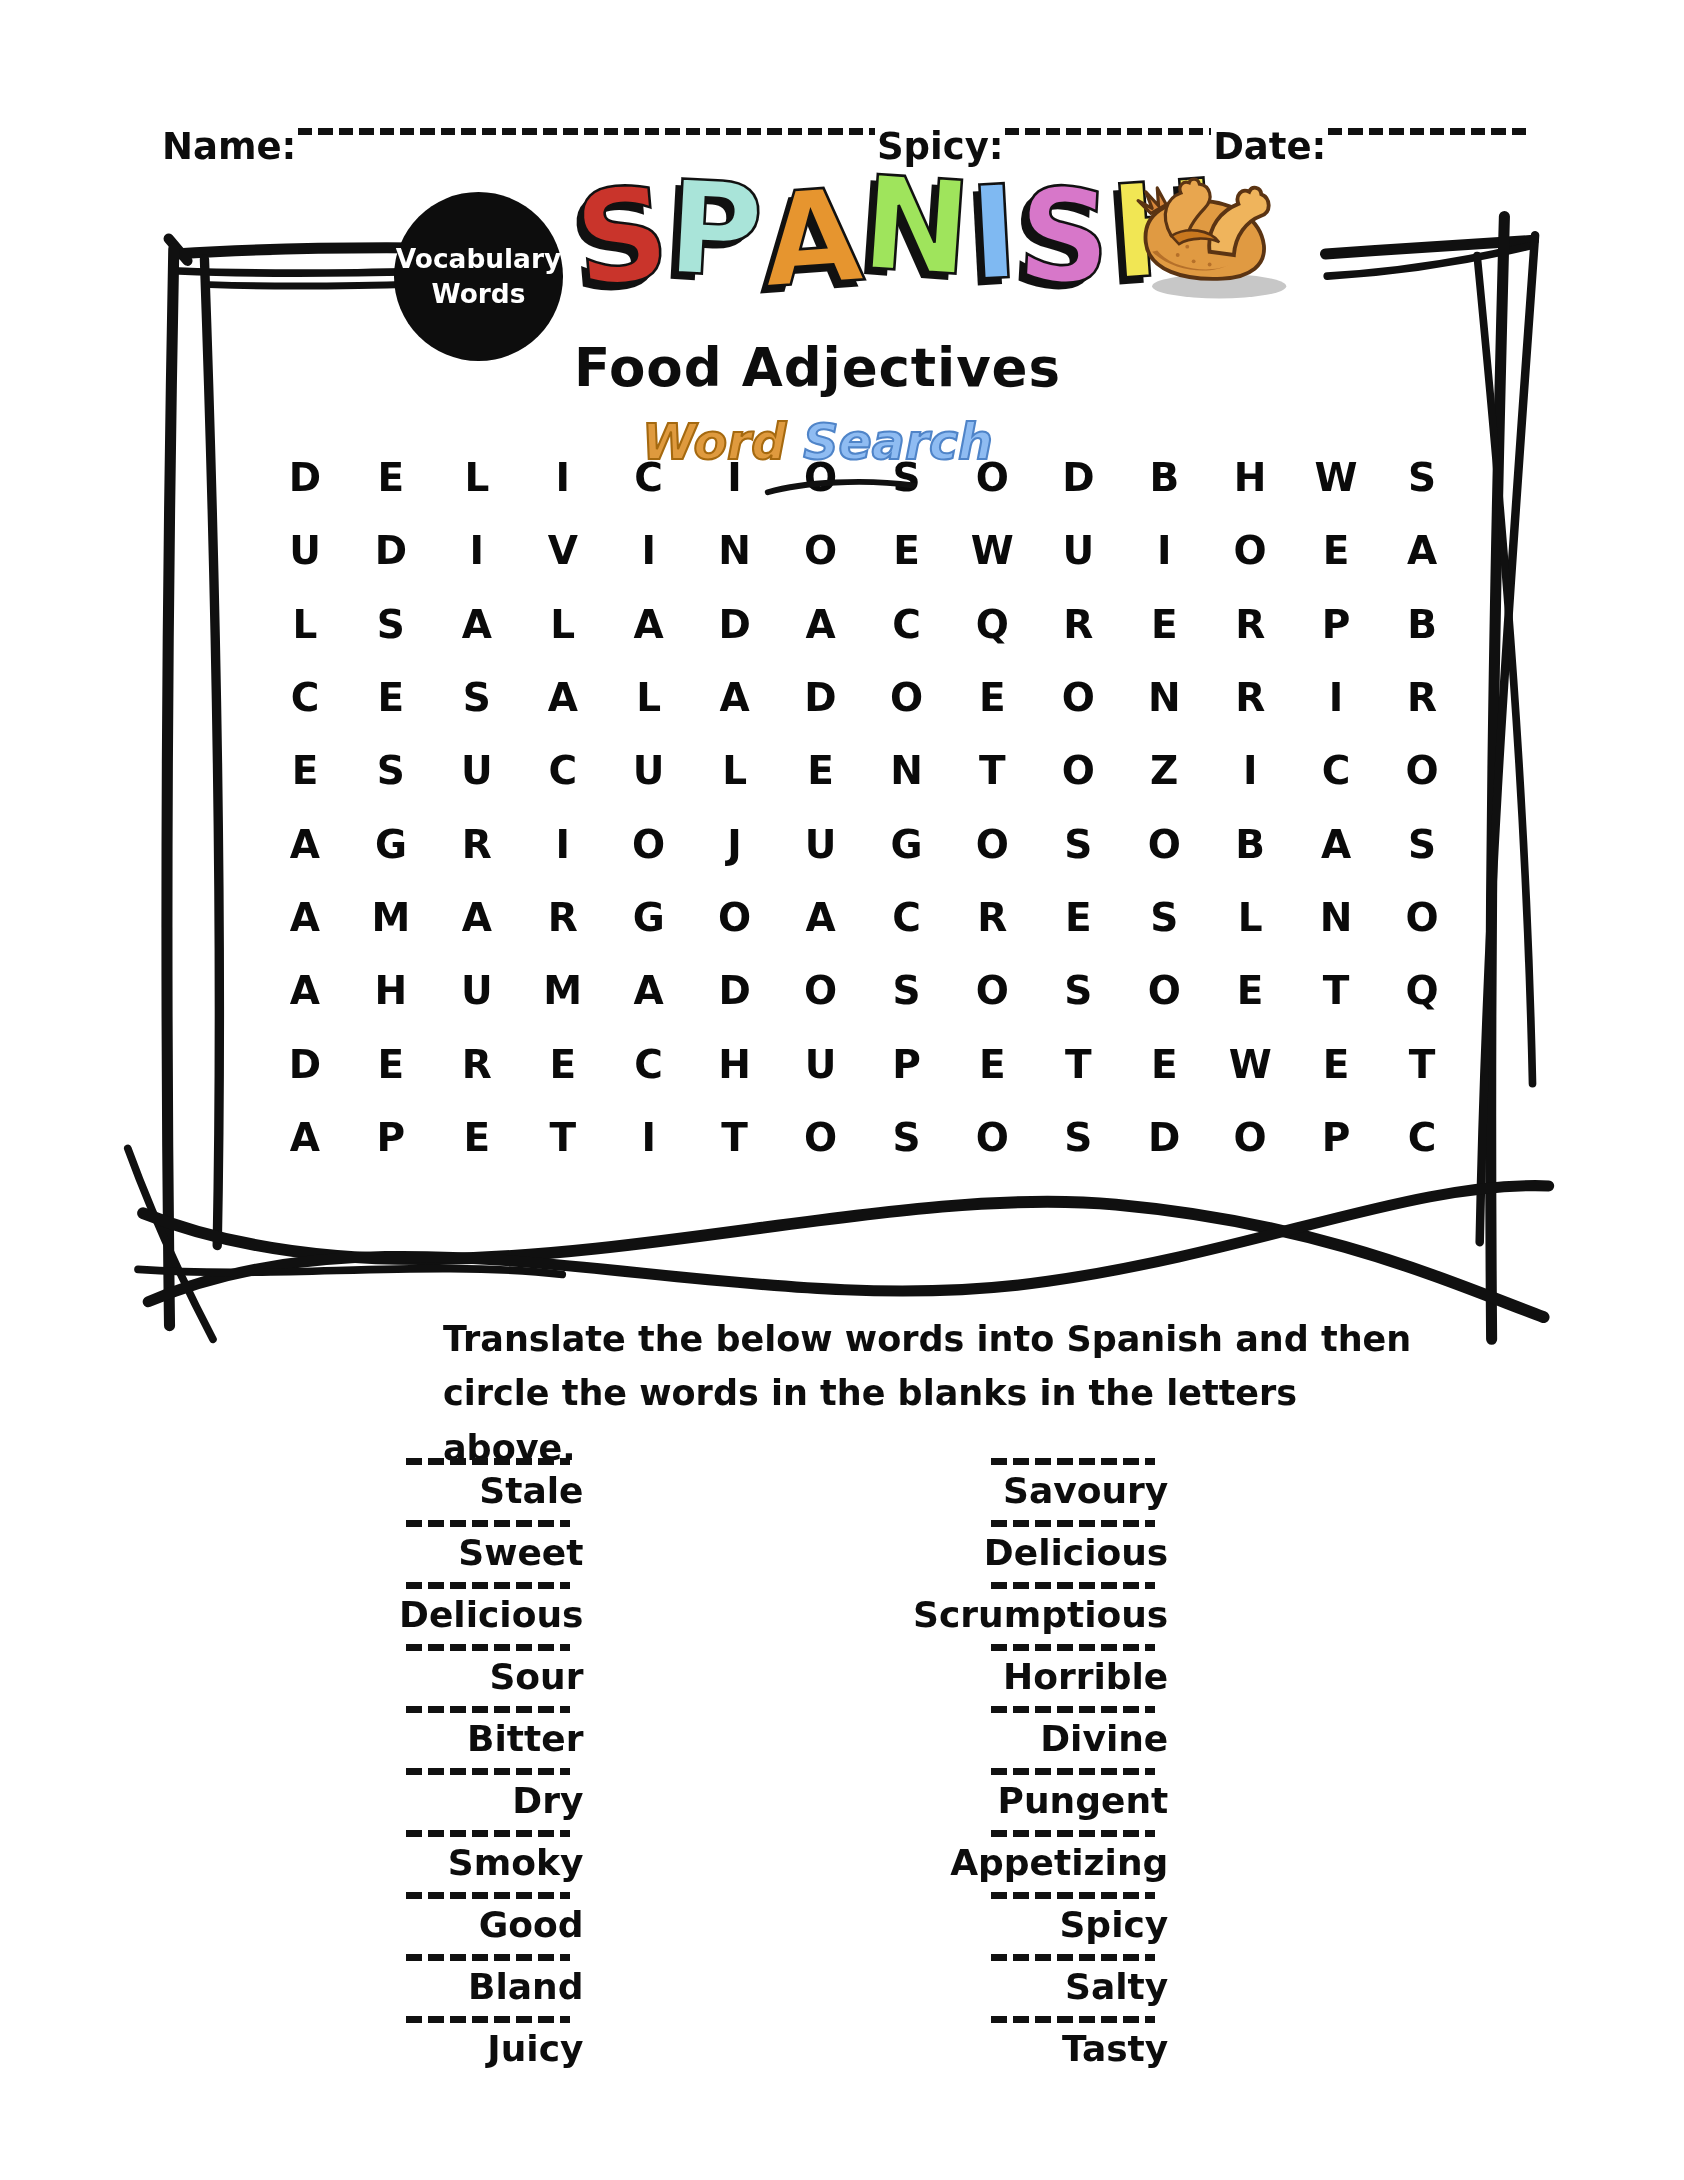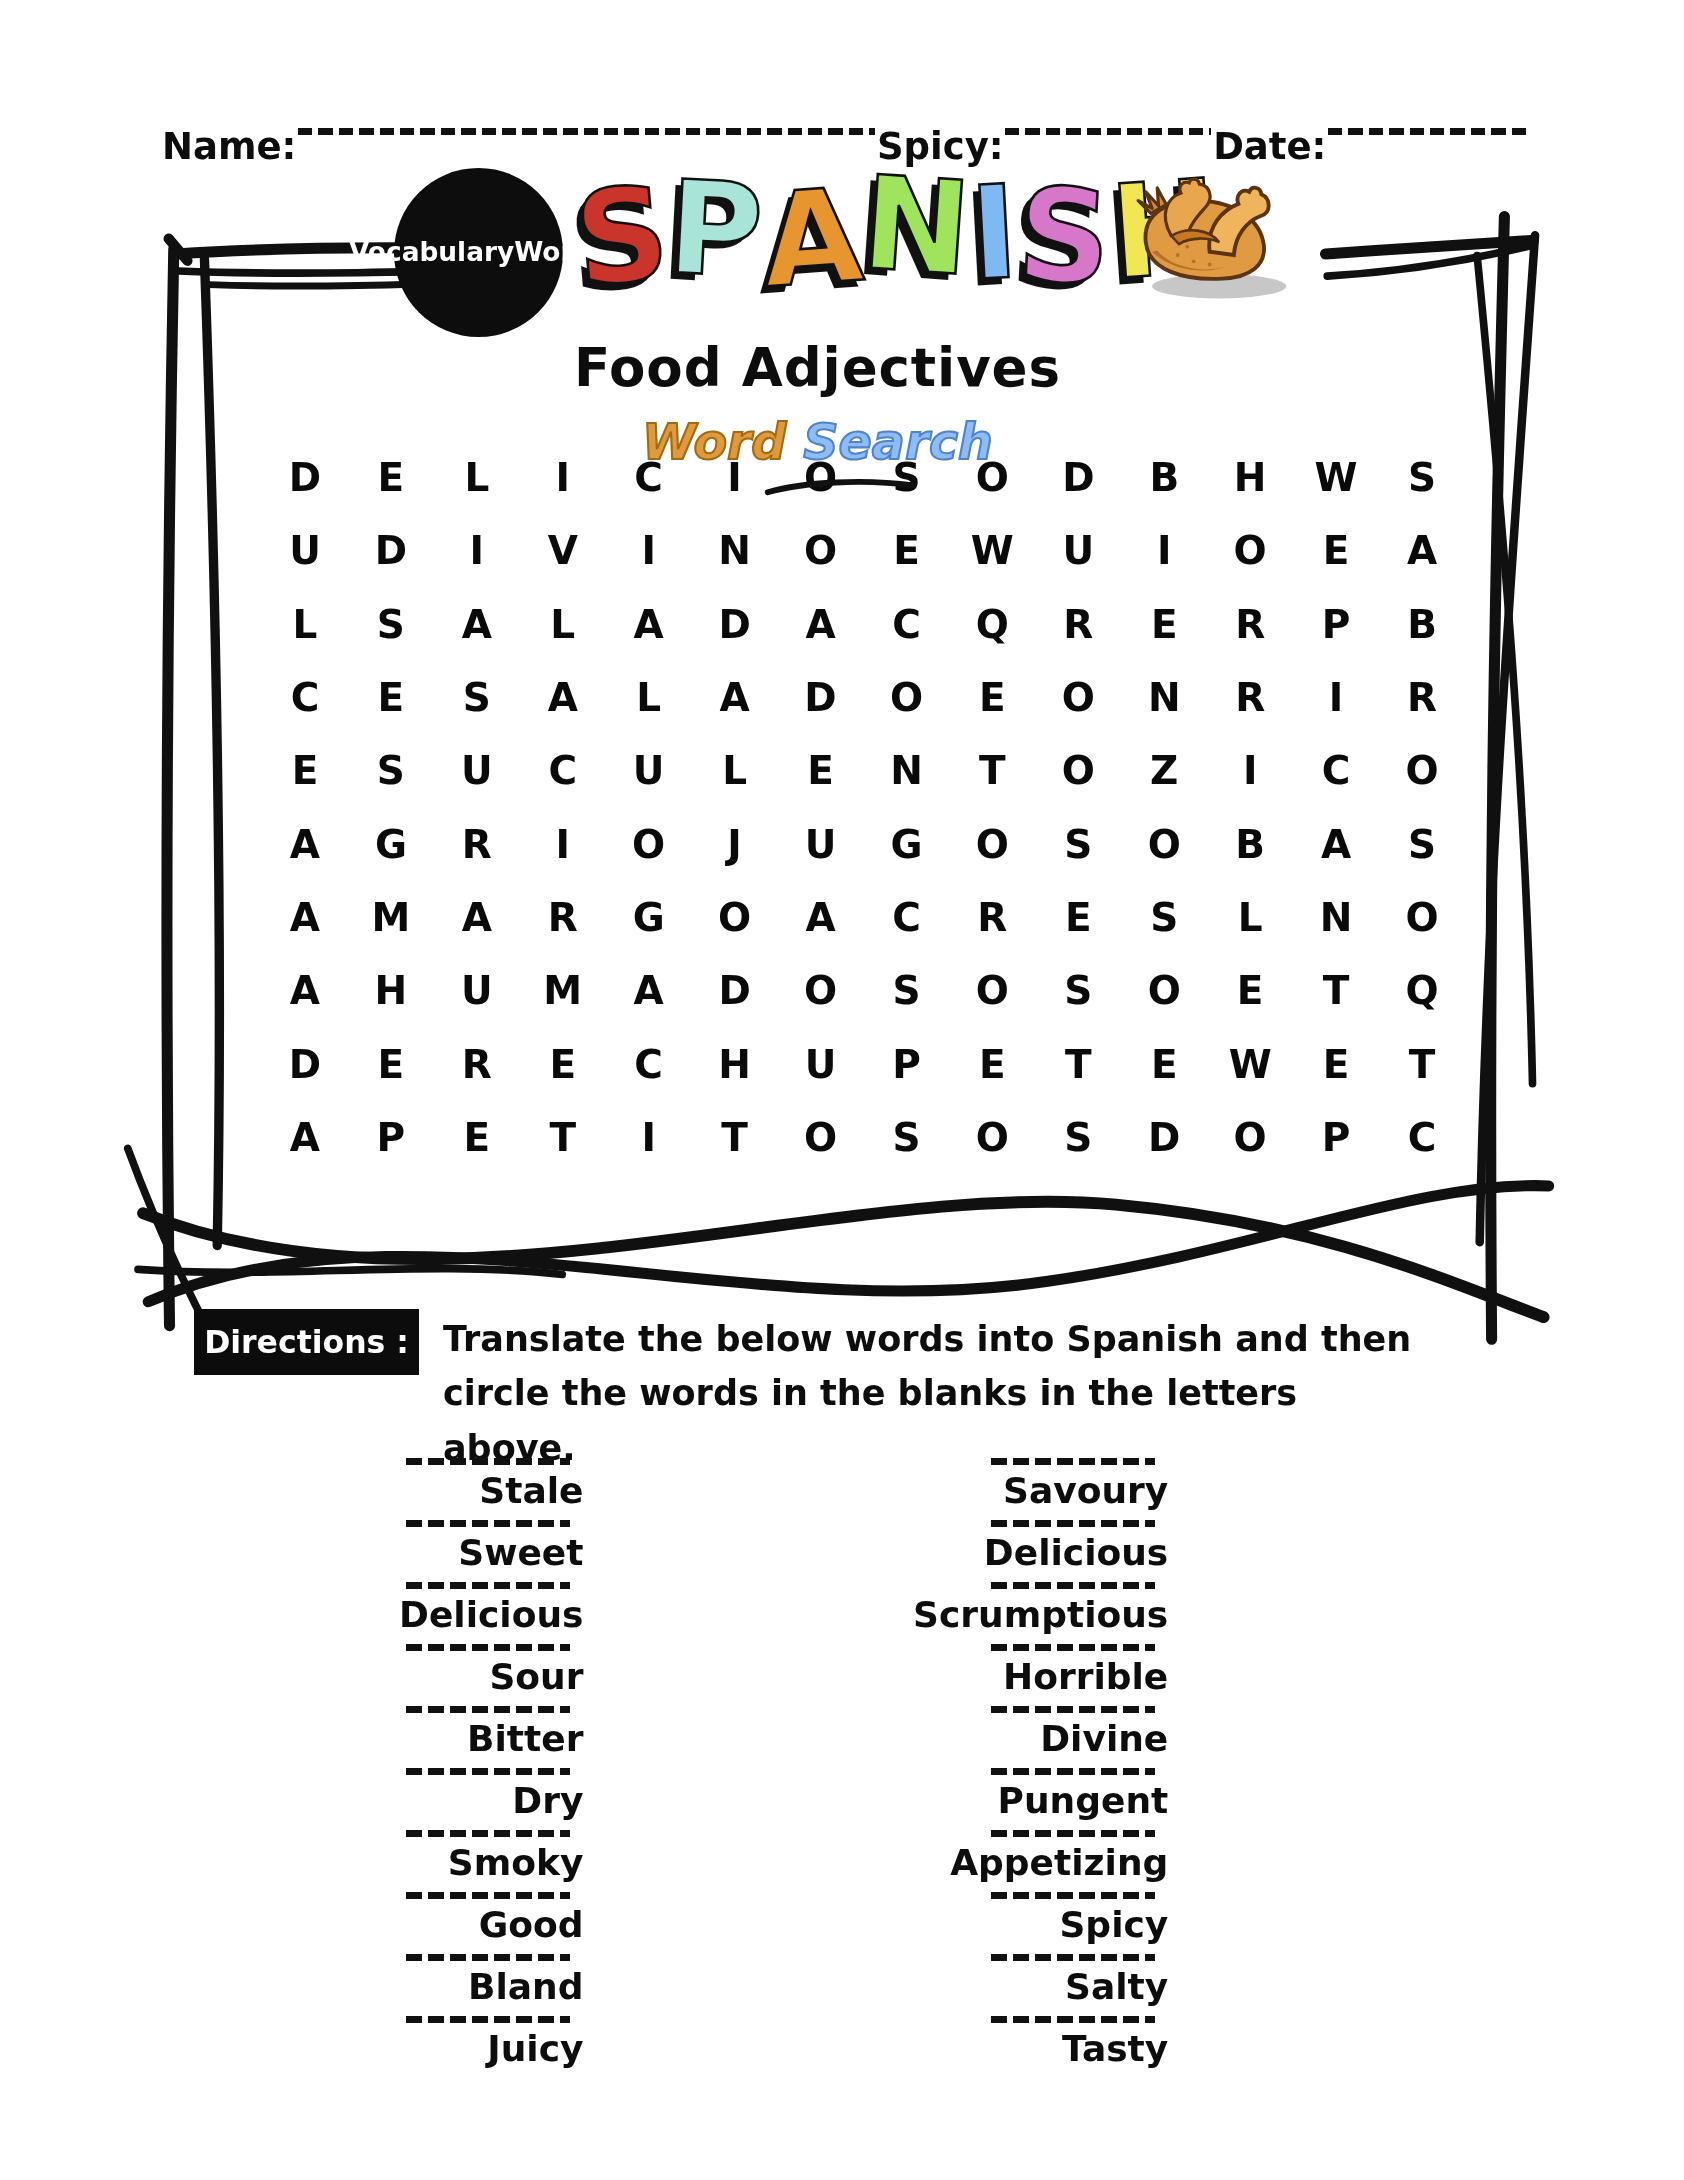--- a/index.html
+++ b/index.html
@@ -8,22 +8,22 @@
     font-family:"DejaVu Sans",sans-serif;color:#0d0d0d;
   }
   
   .name-row{position:absolute;left:162px;top:128px;width:1371px;display:flex;align-items:flex-start;}
   .nr-label{font-size:37px;font-weight:700;line-height:1;white-space:nowrap;}
   .blankline{height:6.8px;background:repeating-linear-gradient(90deg,#111 0 14.5px,transparent 14.5px 20.4px);margin:0 1.7px 4.3px 1.7px;}
   .bl-name{width:588px;} .bl-class{width:210px;} .bl-date{width:207px;}
   
   .frame-svg{position:absolute;left:0;top:0;z-index:1;}
   
-  .badge{position:absolute;left:394px;top:168px;width:169px;height:169px;border-radius:50%;
-    background:#0d0d0d;z-index:3;display:flex;flex-direction:row;align-items:center;justify-content:center;}
+  .badge{position:absolute;left:394px;top:192px;width:169px;height:169px;border-radius:50%;
+    background:#0d0d0d;z-index:3;display:flex;flex-direction:column;align-items:center;justify-content:center;}
   .badge span{color:#ffffff;font-size:26.4px;font-weight:700;line-height:1.3;}
   .title{position:absolute;left:575px;top:167px;width:426px;z-index:3;white-space:nowrap;}
   .t-letter{display:inline-block;font-size:129px;font-weight:800;line-height:1;
     -webkit-text-stroke:2.6px #111;text-shadow:-6.8px 6.8px 0 #111;}
   .subtitle{position:absolute;left:562px;top:337px;width:511px;text-align:center;z-index:3;
     font-size:53px;font-weight:700;letter-spacing:0.9px;}
   .ws-title{position:absolute;left:562px;top:365px;width:511px;text-align:center;z-index:3;white-space:nowrap;margin-top:53px;font-style:italic;}
   .ws-word{font-size:49px;font-weight:800;line-height:1;display:inline-block;}
   .ws-word + .ws-word{margin-left:17px;}
   .swoosh{position:absolute;left:762px;top:477px;z-index:3;}
@@ -245,23 +245,20 @@
       <div class="cell">O</div>
       <div class="cell">S</div>
       <div class="cell">O</div>
       <div class="cell">S</div>
       <div class="cell">D</div>
       <div class="cell">O</div>
       <div class="cell">P</div>
       <div class="cell">C</div>
     </div>
 
-  <div class="dir-box">
-    <span>Directions :</span>
-  </div>
   <div class="dir-text">Translate the below words into Spanish and then circle the words in the blanks in the letters above.</div>
 
   <div class="word-col col-left">
       <div class="wl-item">
         <span class="wl-blank"></span>
         <span class="wl-word">Stale</span>
       </div>
       <div class="wl-item">
         <span class="wl-blank"></span>
         <span class="wl-word">Sweet</span>

